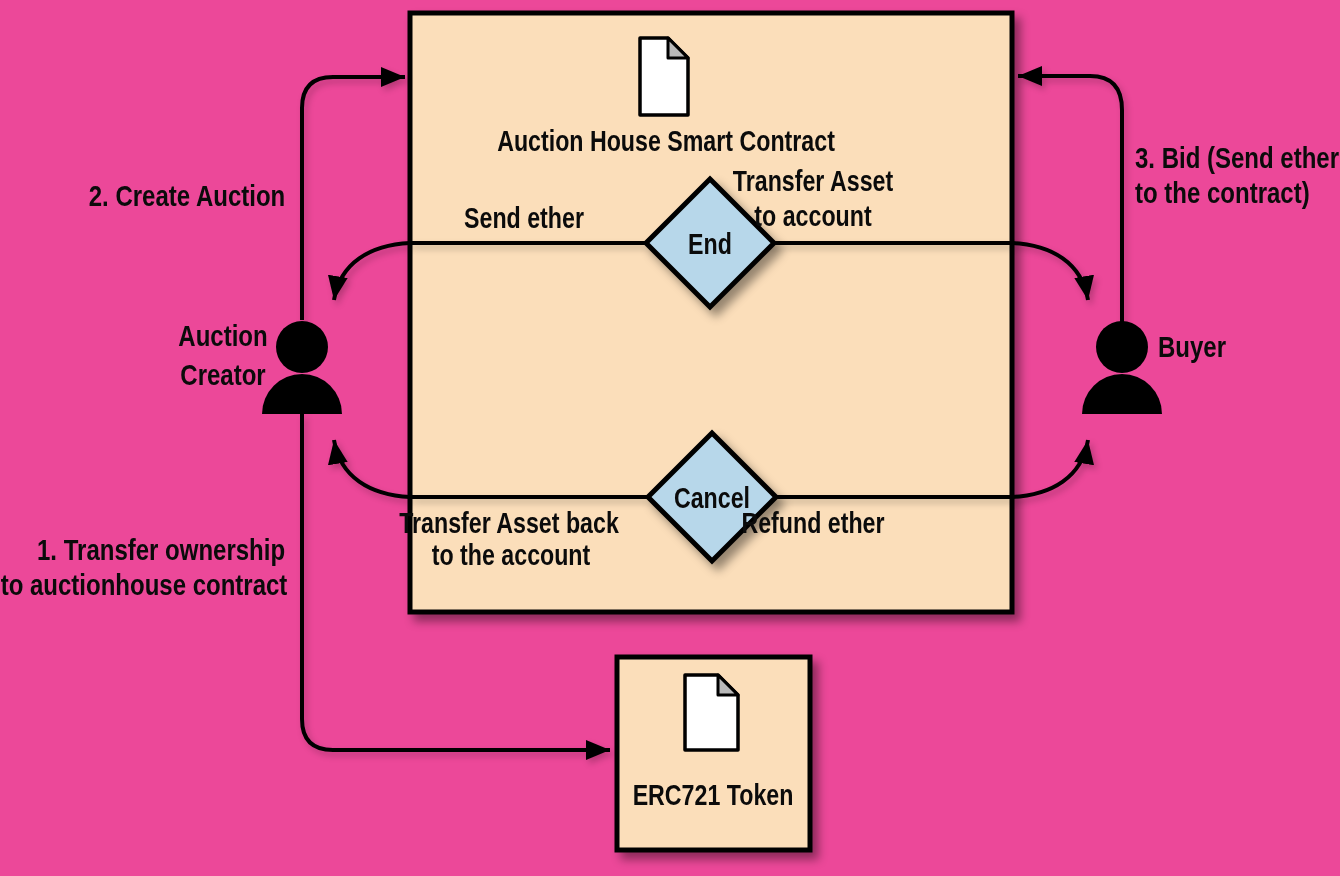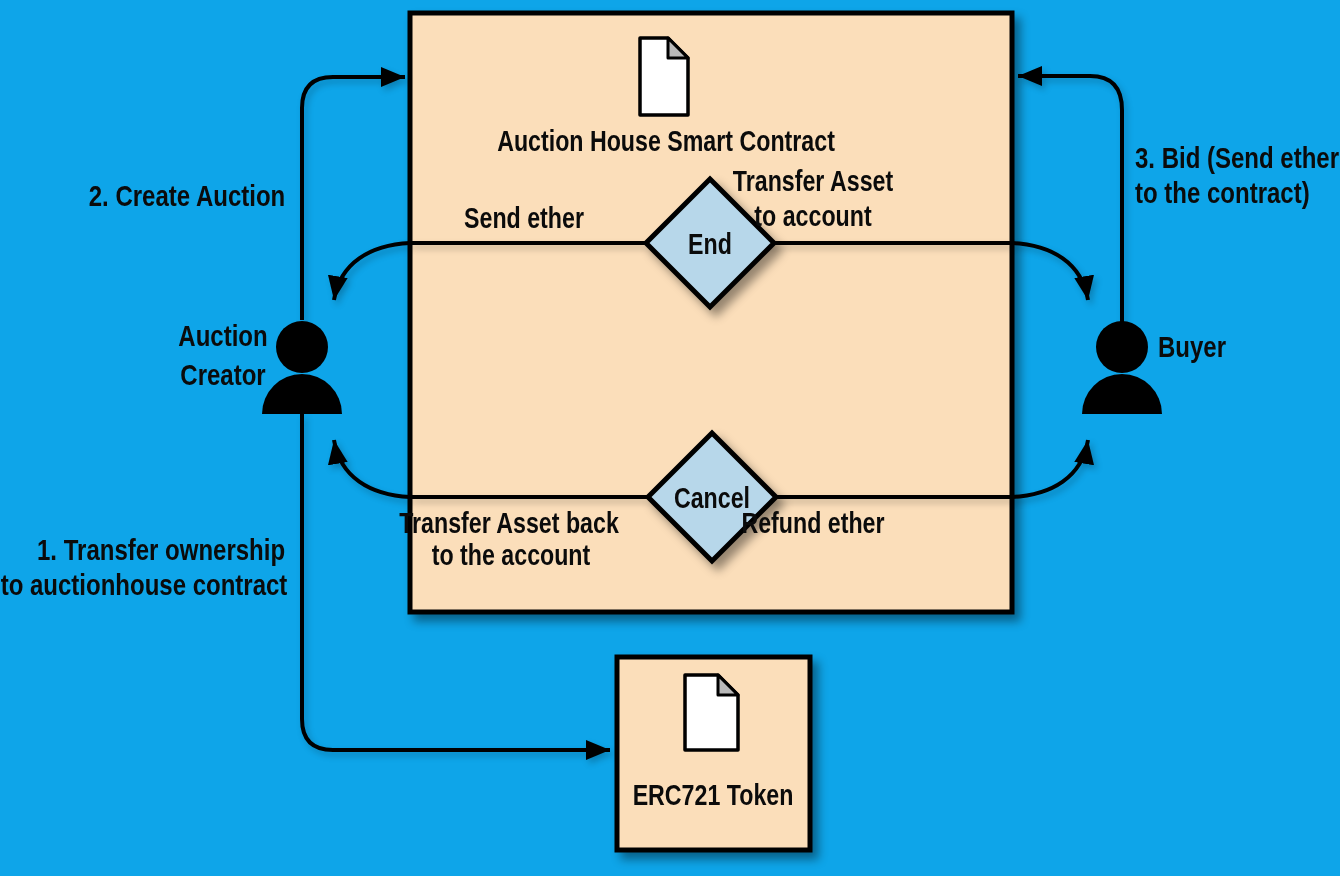--- a/index.html
+++ b/index.html
@@ -1,19 +1,19 @@
 <!DOCTYPE html>
 <html><head>
 <meta charset="utf-8">
 <style>
   html,body { margin:0; padding:0; background:#ffffff; }
   .stage {
     position:relative;
     width:1340px; height:876px;
-    background:#0ea5e9;
+    background:#ec4899;
     overflow:hidden;
     font-family:"Liberation Sans", sans-serif;
   }
   .stage svg { position:absolute; left:0; top:0; }
   .shape-shadow { filter: drop-shadow(6px 7px 5px rgba(0,0,0,0.40)); }
   .line-shadow  { filter: drop-shadow(3px 4px 3px rgba(0,0,0,0.22)); }
   .lbl {
     position:absolute;
     white-space:nowrap;
     color:#0b0b0b;

